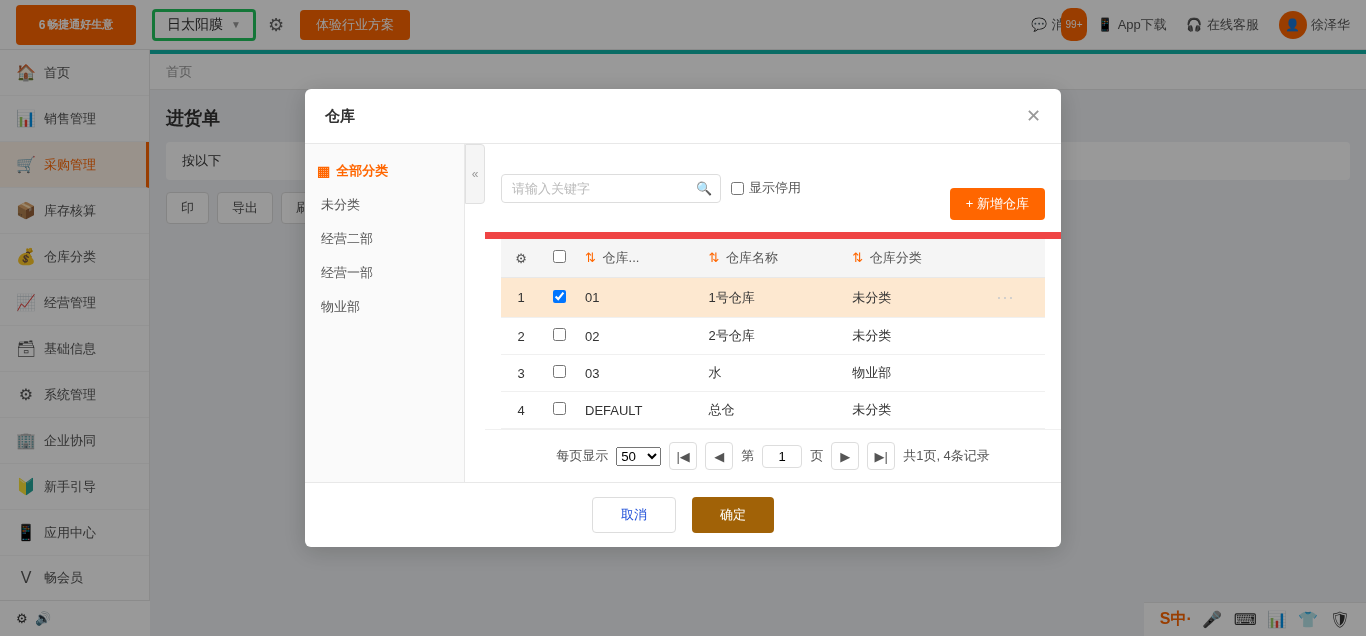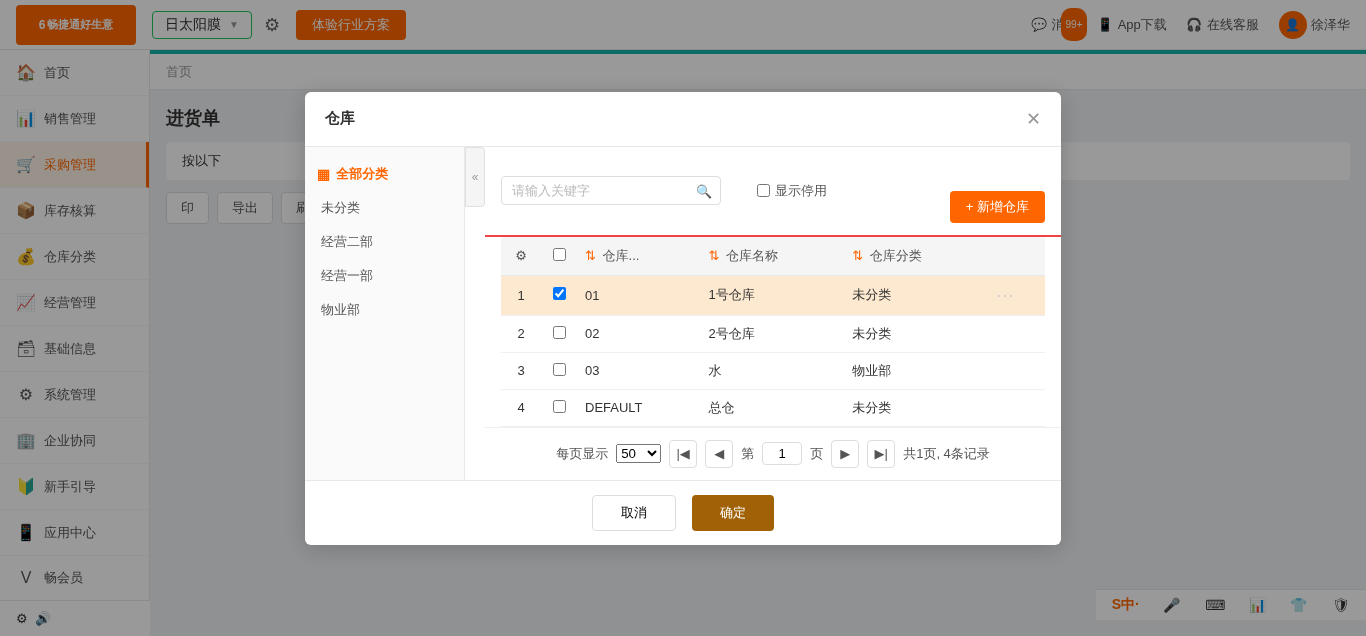--- a/index.html
+++ b/index.html
@@ -28,21 +28,21 @@
       font-weight: bold;
       font-size: 12px;
       margin-right: 16px;
     }
     .topbar-company {
       display: flex;
       align-items: center;
       gap: 8px;
       color: #333;
       font-size: 14px;
-      border: 1px solid #22c55e;
+      border: 3px solid #22c55e;
       border-radius: 4px;
       padding: 4px 12px;
       cursor: pointer;
     }
     .topbar-company .arrow { color: #999; font-size: 10px; }
     .topbar-gear {
       margin-left: 12px;
       color: #666;
       font-size: 18px;
       cursor: pointer;
@@ -288,21 +288,21 @@
       flex: 1;
       display: flex;
       flex-direction: column;
       overflow: hidden;
     }
     .modal-toolbar {
       padding: 12px 16px;
       display: flex;
       align-items: center;
       gap: 10px;
-      border-bottom: 2px solid #ef4444;
+      border-bottom: 7px solid #ef4444;
     }
     .search-input-wrap {
       position: relative;
       flex: 1;
       max-width: 220px;
     }
     .search-input-wrap input {
       width: 100%;
       border: 1px solid #ddd;
       border-radius: 4px;
@@ -320,21 +320,20 @@
       color: #999;
       cursor: pointer;
     }
     .show-disabled-cb {
       display: flex;
       align-items: center;
       gap: 5px;
       color: #555;
       font-size: 13px;
       cursor: pointer;
-      margin-left: 26px;
     }
     .btn-add-warehouse {
       margin-left: auto;
       background: #f60;
       color: #fff;
       border: none;
       border-radius: 4px;
       padding: 7px 16px;
       cursor: pointer;
       font-size: 13px;
@@ -411,49 +410,49 @@
     
     .modal-footer {
       display: flex;
       justify-content: center;
       gap: 16px;
       padding: 14px 20px;
       border-top: 1px solid #e8e8e8;
     }
     .btn-cancel {
       background: #fff;
-      color: #000000;
+      color: #1d4ed8;
       border: 1px solid #ddd;
       border-radius: 4px;
       padding: 8px 28px;
       cursor: pointer;
       font-size: 13px;
     }
     .btn-confirm {
       background: #a16207;
       color: #fff;
       border: none;
       border-radius: 4px;
       padding: 8px 28px;
       cursor: pointer;
       font-size: 13px;
     }
 
     
     .status-bar {
       position: fixed;
-      bottom: 16px;
+      bottom: 0;
       right: 0;
       display: flex;
       align-items: center;
-      gap: 24px;
+      gap: 11px;
       padding: 6px 16px;
       background: rgba(255,255,255,0.95);
       border-top: 1px solid #e8e8e8;
-      font-size: 14px;
+      font-size: 16px;
     }
     .status-bar-brand {
       display: flex;
       align-items: center;
       gap: 4px;
       font-weight: bold;
       color: #f60;
     }
 
     

